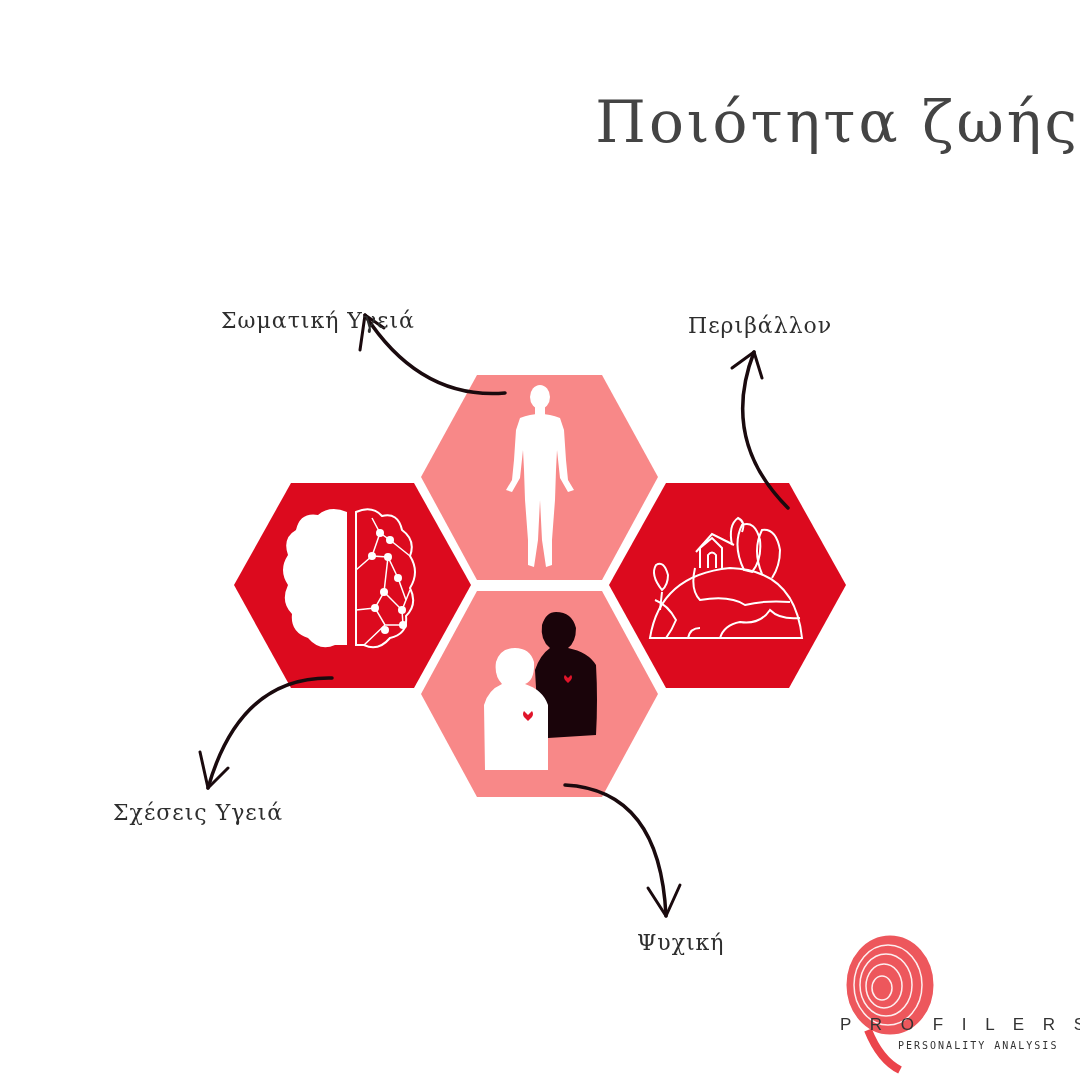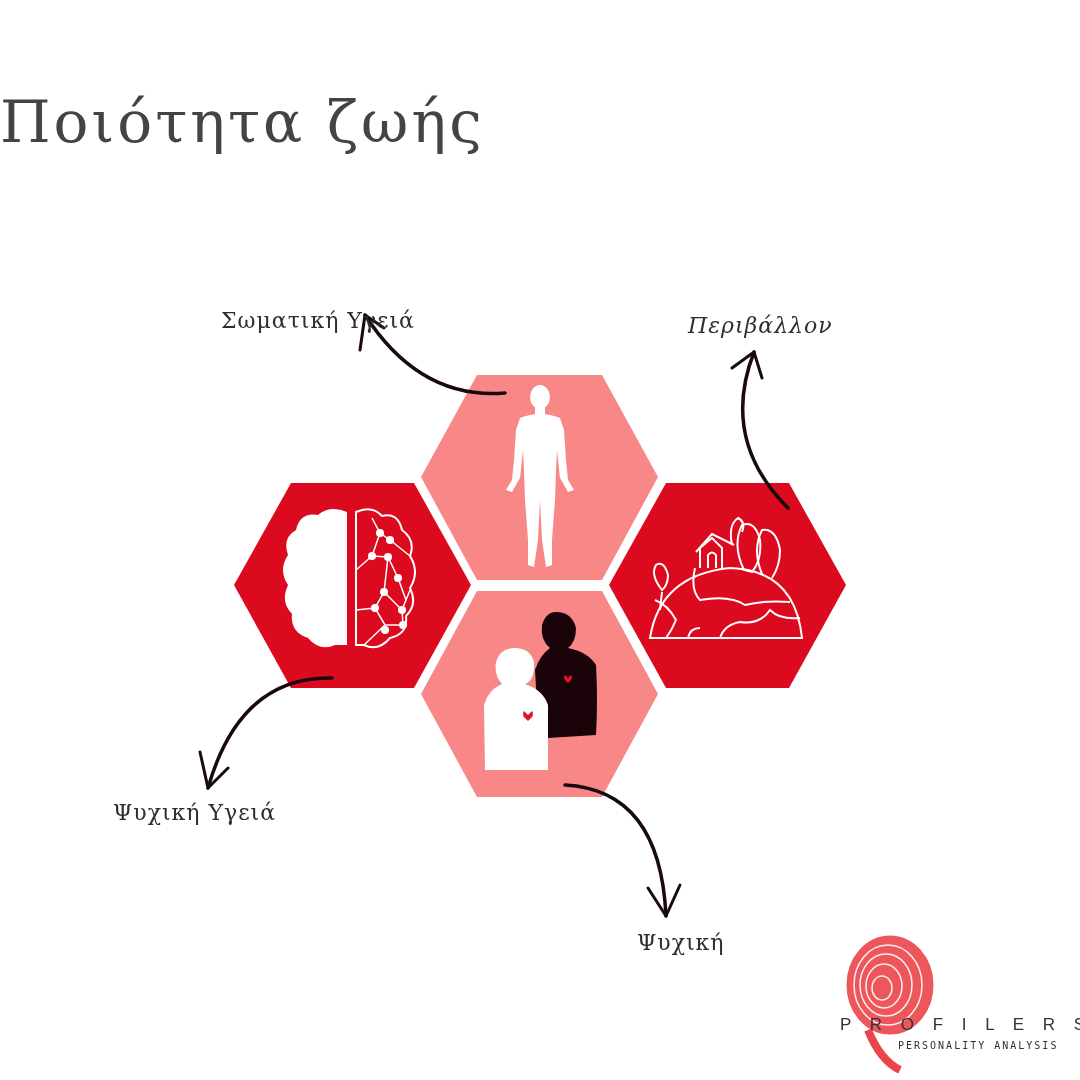--- a/index.html
+++ b/index.html
@@ -1,17 +1,17 @@
 <!DOCTYPE html>
 <html><head>
 <meta charset="utf-8">
 <style>
   html, body { margin: 0; padding: 0; background: #ffffff; }
   body { width: 1080px; height: 1080px; position: relative; overflow: hidden; font-family: "DejaVu Serif", serif; }
-  .title { position: absolute; left: 0; top: 88px; width: 1080px; text-align: left; font-family: "DejaVu Serif", serif; font-size: 58px; color: #444444; letter-spacing: 3px; font-weight: normal; }
+  .title { position: absolute; left: 0; top: 88px; width: 1080px; text-align: right; font-family: "DejaVu Serif", serif; font-size: 58px; color: #444444; letter-spacing: 3px; font-weight: normal; }
   .label { position: absolute; font-family: "DejaVu Serif", serif; font-size: 22px; color: #2e2e2e; letter-spacing: 1px; white-space: nowrap; }
   svg.canvas { position: absolute; left: 0; top: 0; }
   .logo-text { position: absolute; font-family: "Liberation Sans", sans-serif; color: #333; white-space: nowrap; }
 </style>
 </head>
 <body>
 
 <div class="title">Ποιότητα ζωής</div>
 
 <svg class="canvas" width="1080" height="1080" viewBox="0 0 1080 1080">
@@ -84,18 +84,18 @@
     <ellipse cx="890" cy="985" rx="42" ry="48" fill="#e8242c" opacity="0.9"></ellipse>
     <ellipse cx="888" cy="985" rx="34" ry="40" stroke="#ffffff" stroke-width="1.5" opacity="0.9"></ellipse>
     <ellipse cx="886" cy="985" rx="26" ry="31" stroke="#ffffff" stroke-width="1.5" opacity="0.9"></ellipse>
     <ellipse cx="884" cy="986" rx="18" ry="22" stroke="#ffffff" stroke-width="1.5" opacity="0.9"></ellipse>
     <ellipse cx="882" cy="988" rx="10" ry="12" stroke="#ffffff" stroke-width="1.5" opacity="0.9"></ellipse>
     <path d="M868,1030 Q880,1060 900,1070" stroke="#e8242c" stroke-width="8"></path>
   </g>
 </svg>
 
 <div class="label" style="left:221px; top:280px;margin-top:28px;">Σωματική Υγειά</div>
-<div class="label" style="left:688px; top:313px;font-style:italic;">Περιβάλλον</div>
-<div class="label" style="left:113px; top:800px;">Ψυχική Υγειά</div>
+<div class="label" style="left:688px; top:313px;">Περιβάλλον</div>
+<div class="label" style="left:113px; top:800px;">Σχέσεις Υγειά</div>
 <div class="label" style="left:637px; top:930px;">Ψυχική</div>
 
 <div class="logo-text" style="left:840px; top:1015px; font-size:17px; letter-spacing:7px;">P R O F I L E R S</div>
 <div class="logo-text" style="left:898px; top:1040px; font-size:10px; letter-spacing:2px; font-family:'DejaVu Sans Mono', monospace;">PERSONALITY ANALYSIS</div>
 
 </body></html>

